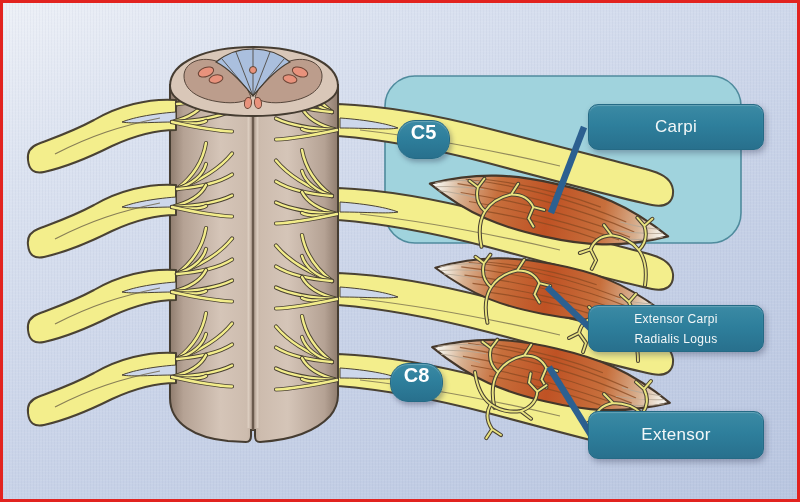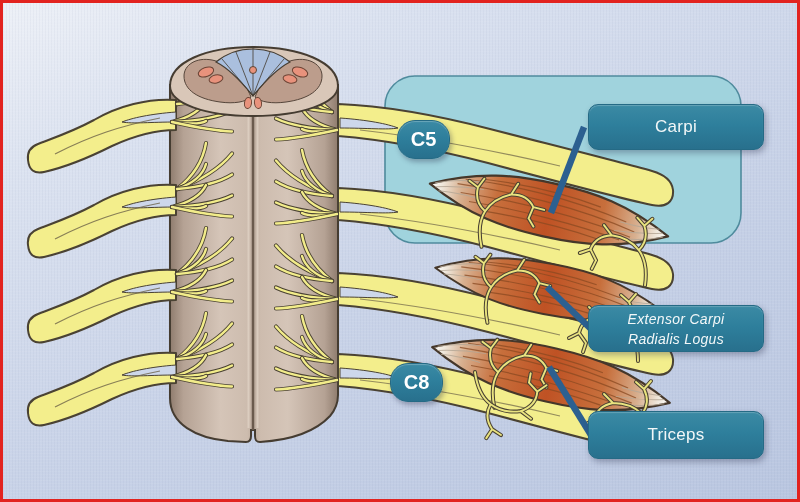--- a/index.html
+++ b/index.html
@@ -8,32 +8,32 @@
   .stage{position:absolute;inset:0;
     background:linear-gradient(155deg,#eef1f7 0%,#dbe2f0 22%,#c9d3e8 55%,#b9c6e0 100%);}
   .stage::before{content:"";position:absolute;inset:0;
     background-image:
       repeating-linear-gradient(0deg,rgba(255,255,255,.06) 0 1px,transparent 1px 3px),
       repeating-linear-gradient(90deg,rgba(110,125,160,.06) 0 1px,transparent 1px 3px);}
   svg.art{position:absolute;inset:0;z-index:1;}
   .frame{position:absolute;inset:0;border:3px solid var(--frame-red,#e2231f);z-index:50;pointer-events:none;}
 
   .seg-label{position:absolute;z-index:10;width:51px;height:37px;
-    display:flex;align-items:center;justify-content:center;
+    display:flex;justify-content:center;
     background:linear-gradient(180deg,#3b8aa4 0%,var(--label-teal,#2e7f9c) 45%,#28708d 100%);
     border:1px solid var(--label-teal-dark,#256a85);border-radius:18px;
     color:#fff;font-weight:bold;font-size:20px;
     box-shadow:2px 3px 5px rgba(40,45,75,.35), inset 0 1px 1px rgba(255,255,255,.25);}
   .callout{position:absolute;z-index:10;width:174px;
     display:flex;flex-direction:column;align-items:center;justify-content:center;
     background:linear-gradient(180deg,#3b8aa4 0%,var(--label-teal,#2e7f9c) 45%,#28708d 100%);
     border:1px solid var(--label-teal-dark,#256a85);border-radius:10px;
     color:#f2f7f8;font-size:17px;letter-spacing:.3px;text-align:center;
     box-shadow:2px 3px 6px rgba(40,45,75,.35), inset 0 1px 1px rgba(255,255,255,.22);}
-  .callout.two-line{font-size:14px;line-height:20px;font-style:italic;}
+  .callout.two-line{font-size:12px;line-height:20px;}
   #callout-biceps{left:588px;top:104px;height:44px;}
   #callout-extensor{left:588px;top:305px;height:45px;}
   #callout-triceps{left:588px;top:411px;height:46px;}
   #seg-c5{left:397px;top:120px;}
   #seg-c6{left:397px;top:206px;}
   #seg-c7{left:397px;top:281px;}
   #seg-c8{left:390px;top:363px;}
 
   .stri{fill:none;stroke:#8a4a22;stroke-width:1.2;opacity:.75;}
   .tend{fill:none;stroke:#b5a795;stroke-width:1;opacity:.85;}
@@ -307,17 +307,17 @@
     </div>
 
   <div class="callout" id="callout-biceps">
     <span>Carpi</span>
   </div>
   <div class="callout two-line" id="callout-extensor">
     <span>Extensor Carpi</span>
     <span>Radialis Logus</span>
   </div>
   <div class="callout" id="callout-triceps">
-    <span>Triceps</span>
+    <span>Extensor</span>
   </div>
 
   <div class="frame"></div>
 </div>
 
 </body></html>

